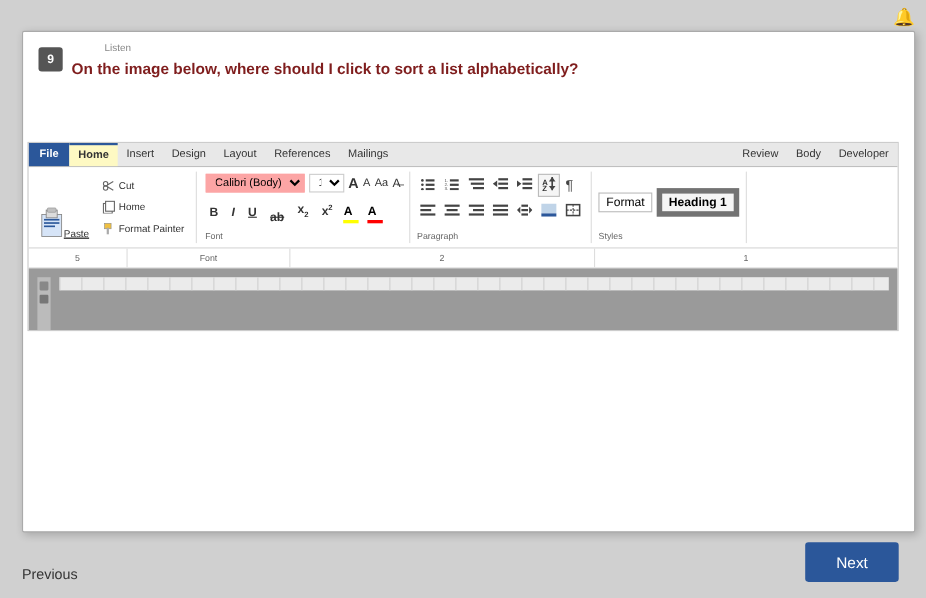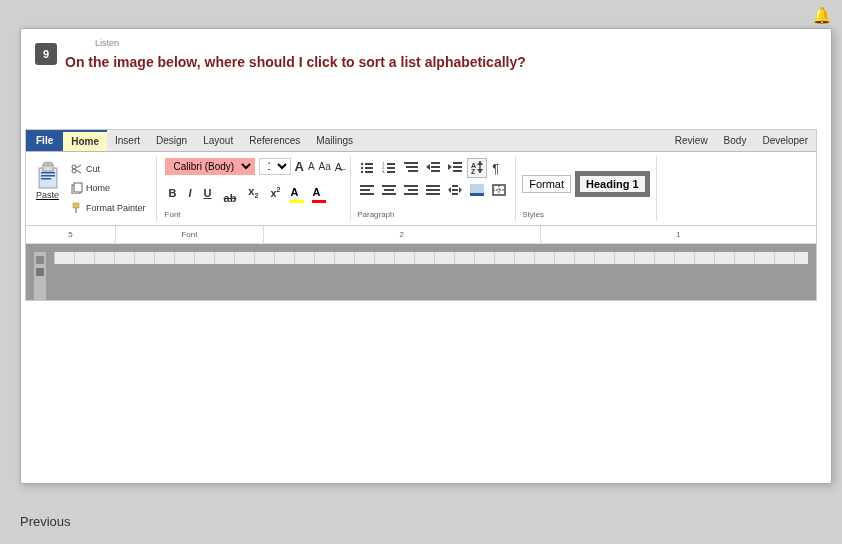--- a/index.html
+++ b/index.html
@@ -148,21 +148,21 @@
     .clipboard-group {
       display: flex;
       flex-direction: row;
       align-items: stretch;
       border-right: 1px solid #ddd;
       padding: 2px 4px;
     }
 
     .clipboard-paste {
       display: flex;
-      flex-direction: column;
+      flex-direction: row;
       align-items: flex-end;
       padding: 2px 6px;
       text-decoration: underline;
     }
 
     .clipboard-sub {
       display: flex;
       flex-direction: column;
       justify-content: space-around;
       padding: 2px 4px;
@@ -637,18 +637,21 @@
 
           <div style="height:12px;background:linear-gradient(to right, #ccc 1px, transparent 1px) repeat-x;background-size:20px 12px;display:flex;align-items:flex-end;padding-bottom:2px;">
           </div>
         </div>
       </div>
 
     </div>
 
   </div>
 
+  <button class="next-button">
+    <span>Next</span>
+  </button>
 
   <button class="prev-button">
     <span>Previous</span>
   </button>
 
 </div>
 
 </body></html>

